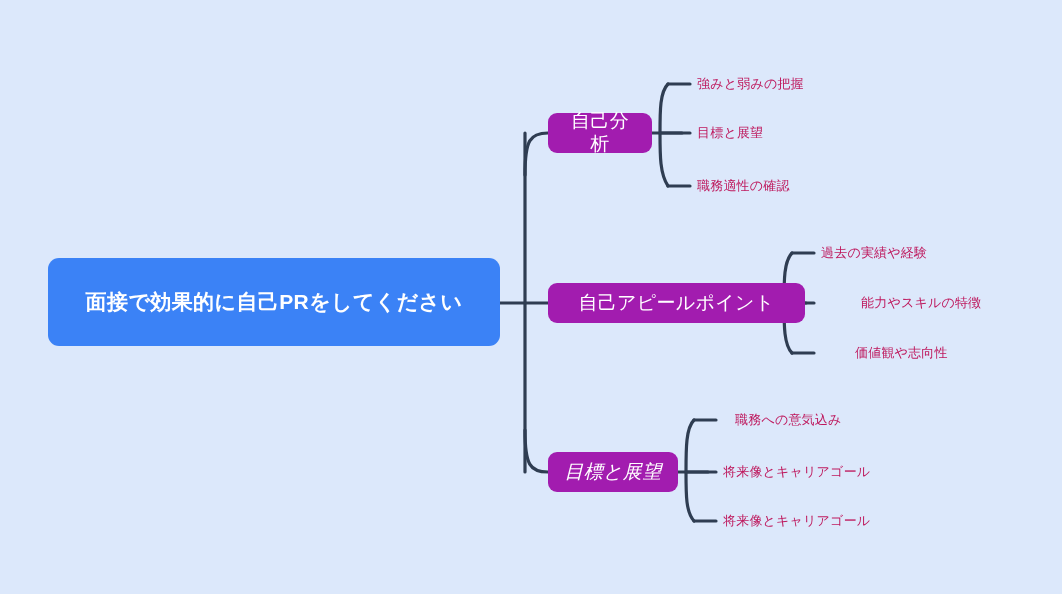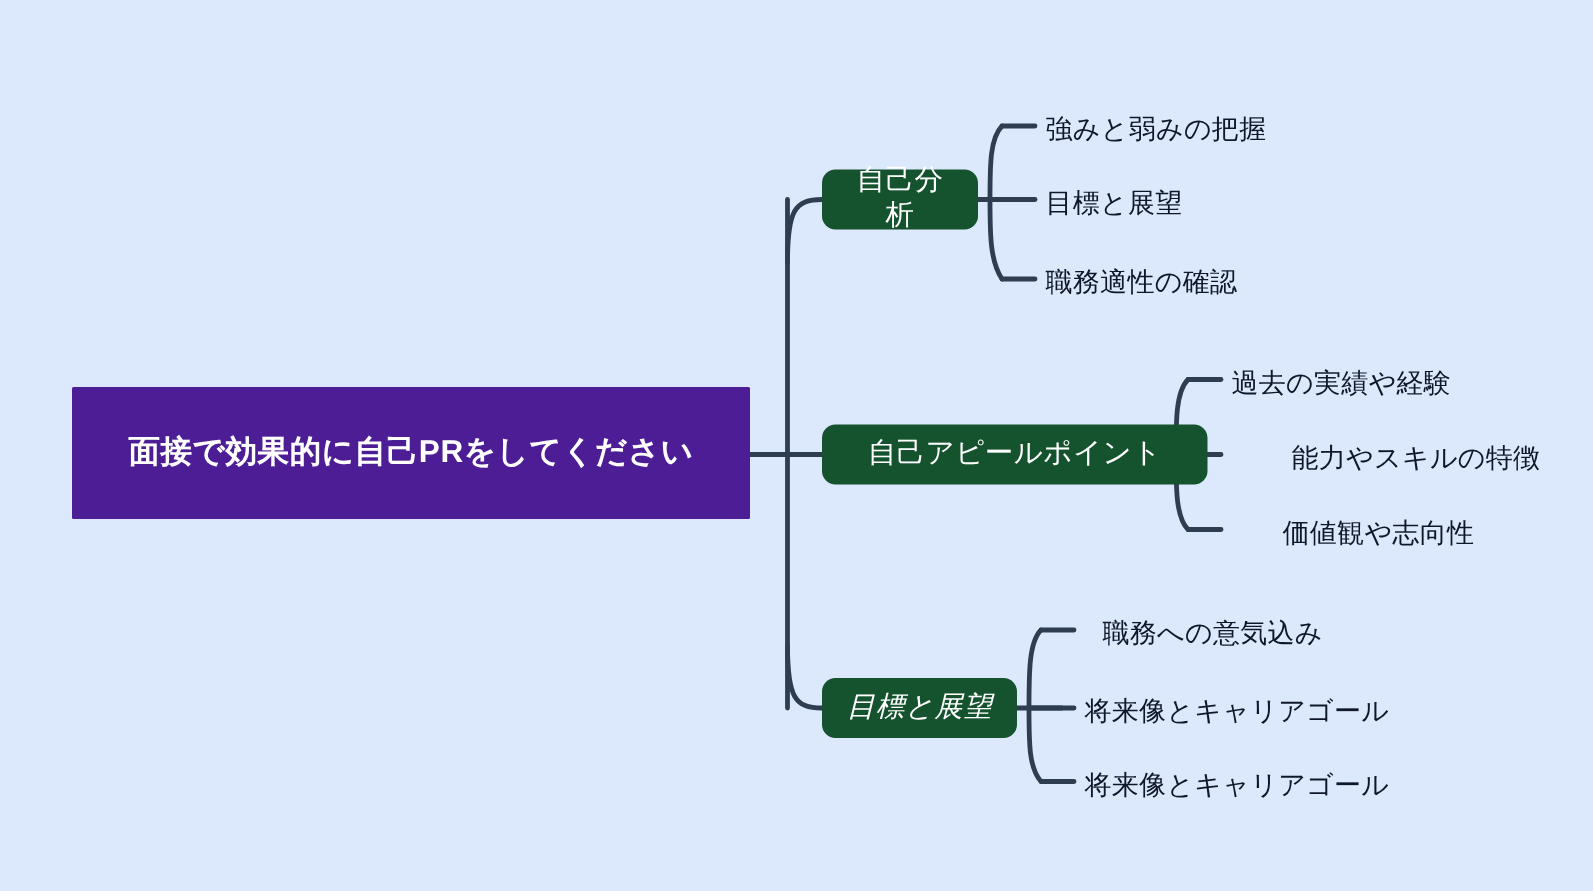--- a/index.html
+++ b/index.html
@@ -73,52 +73,52 @@
     justify-content: center;
     text-align: center;
   }
 
   
   .node-root {
     left: 48px;
     top: 258px;
     width: 452px;
     height: 88px;
-    background: #4c1d95;
-    border-radius: 1px;
+    background: #3b82f6;
+    border-radius: 11px;
     color: #ffffff;
     font-size: 21px;
     font-weight: bold;
     line-height: 1.42;
     padding: 0 16px;
     letter-spacing: 0.4px;
   }
 
   
   .node-branch {
-    background: #14532d;
+    background: #a21caf;
     border-radius: 9px;
     color: #ffffff;
     font-size: 19px;
     font-weight: normal;
     line-height: 1.2;
     padding: 0 16px;
     height: 40px;
     letter-spacing: 0.3px;
   }
 
   .branch-0 { left: 548px; top: 113px; width: 104px; }
   .branch-1 { left: 548px; top: 283px; width: 257px; }
   .branch-2 { left: 548px; top: 452px; width: 130px; font-style: italic; }
 
   
   .leaf {
     position: absolute;
-    color: #0f172a;
-    font-size: 18px;
+    color: #be185d;
+    font-size: 13px;
     line-height: 1;
     white-space: nowrap;
     letter-spacing: 0.2px;
   }
 </style>
 </head>
 <body>
 
 <div id="mindmap-canvas">
 

